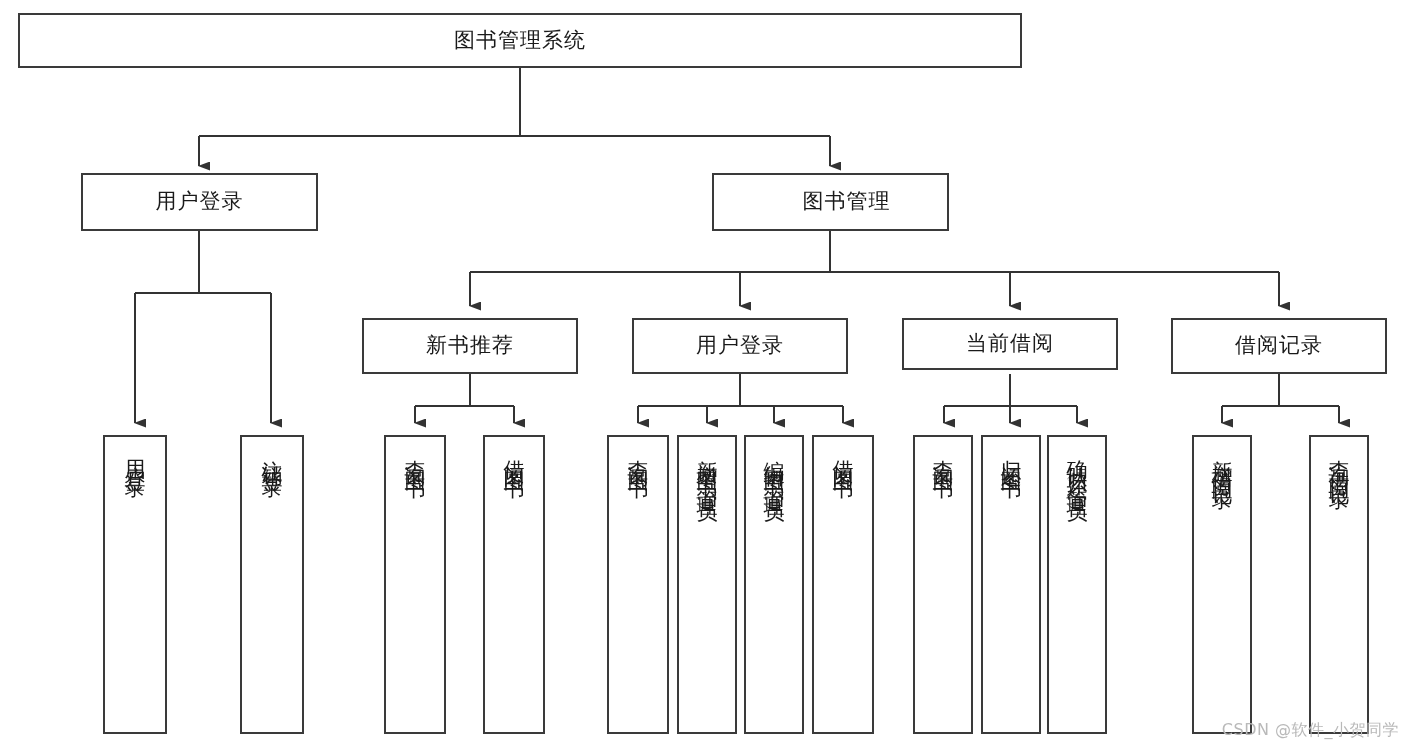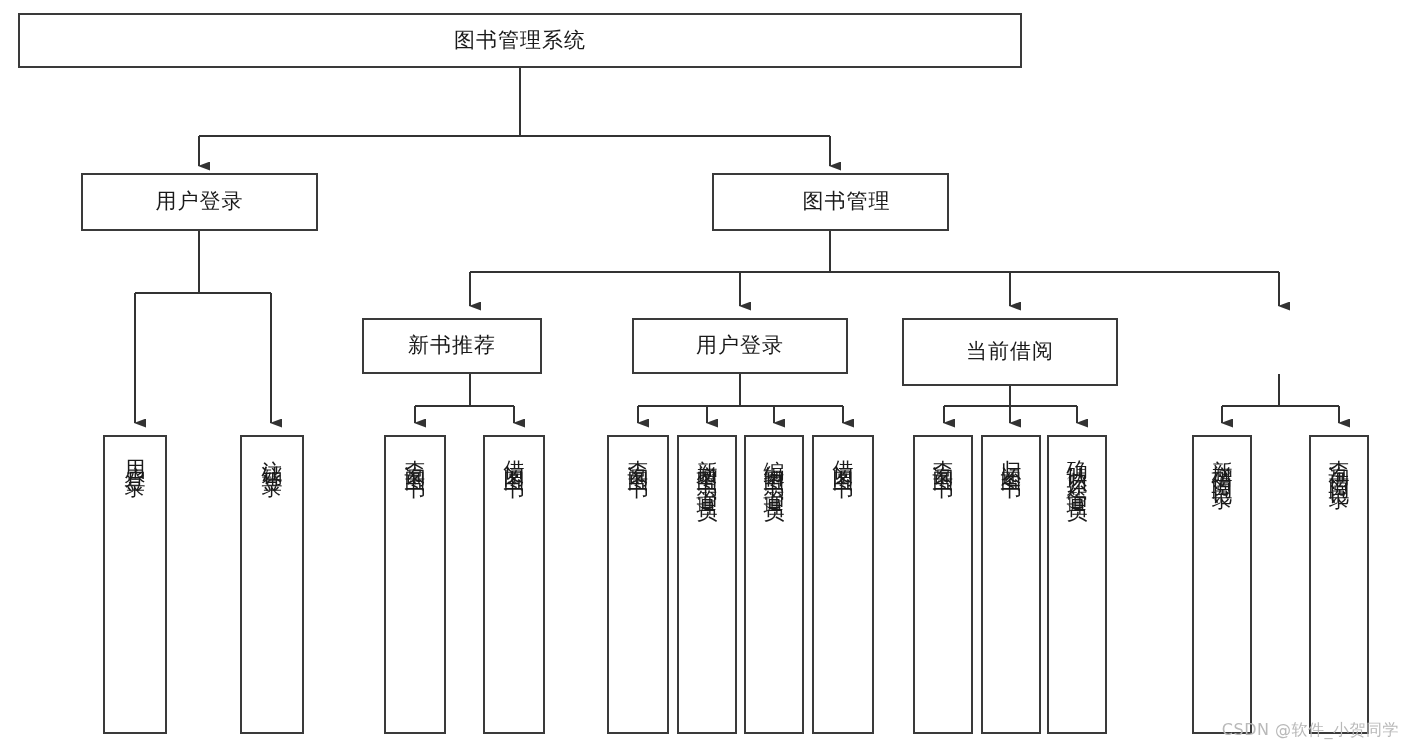--- a/index.html
+++ b/index.html
@@ -117,28 +117,31 @@
     <span>图书管理系统</span>
   </div>
 
   <div class="node horiz" style="left:81px;top:173px;width:237px;height:58px;">
     <span>用户登录</span>
   </div>
   <div class="node horiz" style="left:712px;top:173px;width:237px;height:58px;padding-left:32px;">
     <span>图书管理</span>
   </div>
 
-  <div class="node horiz" style="left:362px;top:318px;width:180px;height:56px;">
+  <div class="node horiz" style="left:362px;top:318px;width:216px;height:56px;">
     <span>新书推荐</span>
   </div>
   <div class="node horiz" style="left:632px;top:318px;width:216px;height:56px;">
     <span>用户登录</span>
   </div>
-  <div class="node horiz" style="left:902px;top:318px;width:216px;height:68px;">
+  <div class="node horiz" style="left:902px;top:318px;width:216px;height:52px;">
     <span>当前借阅</span>
+  </div>
+  <div class="node horiz" style="left:1171px;top:318px;width:216px;height:56px;">
+    <span>借阅记录</span>
   </div>
 
   <div class="node vert" style="left:103px;top:435px;width:64px;height:299px;">
     <span class="vlabel">用户登录</span>
   </div>
   <div class="node vert" style="left:240px;top:435px;width:64px;height:299px;">
     <span class="vlabel">注销登录</span>
   </div>
 
   <div class="node vert" style="left:384px;top:435px;width:62px;height:299px;">

